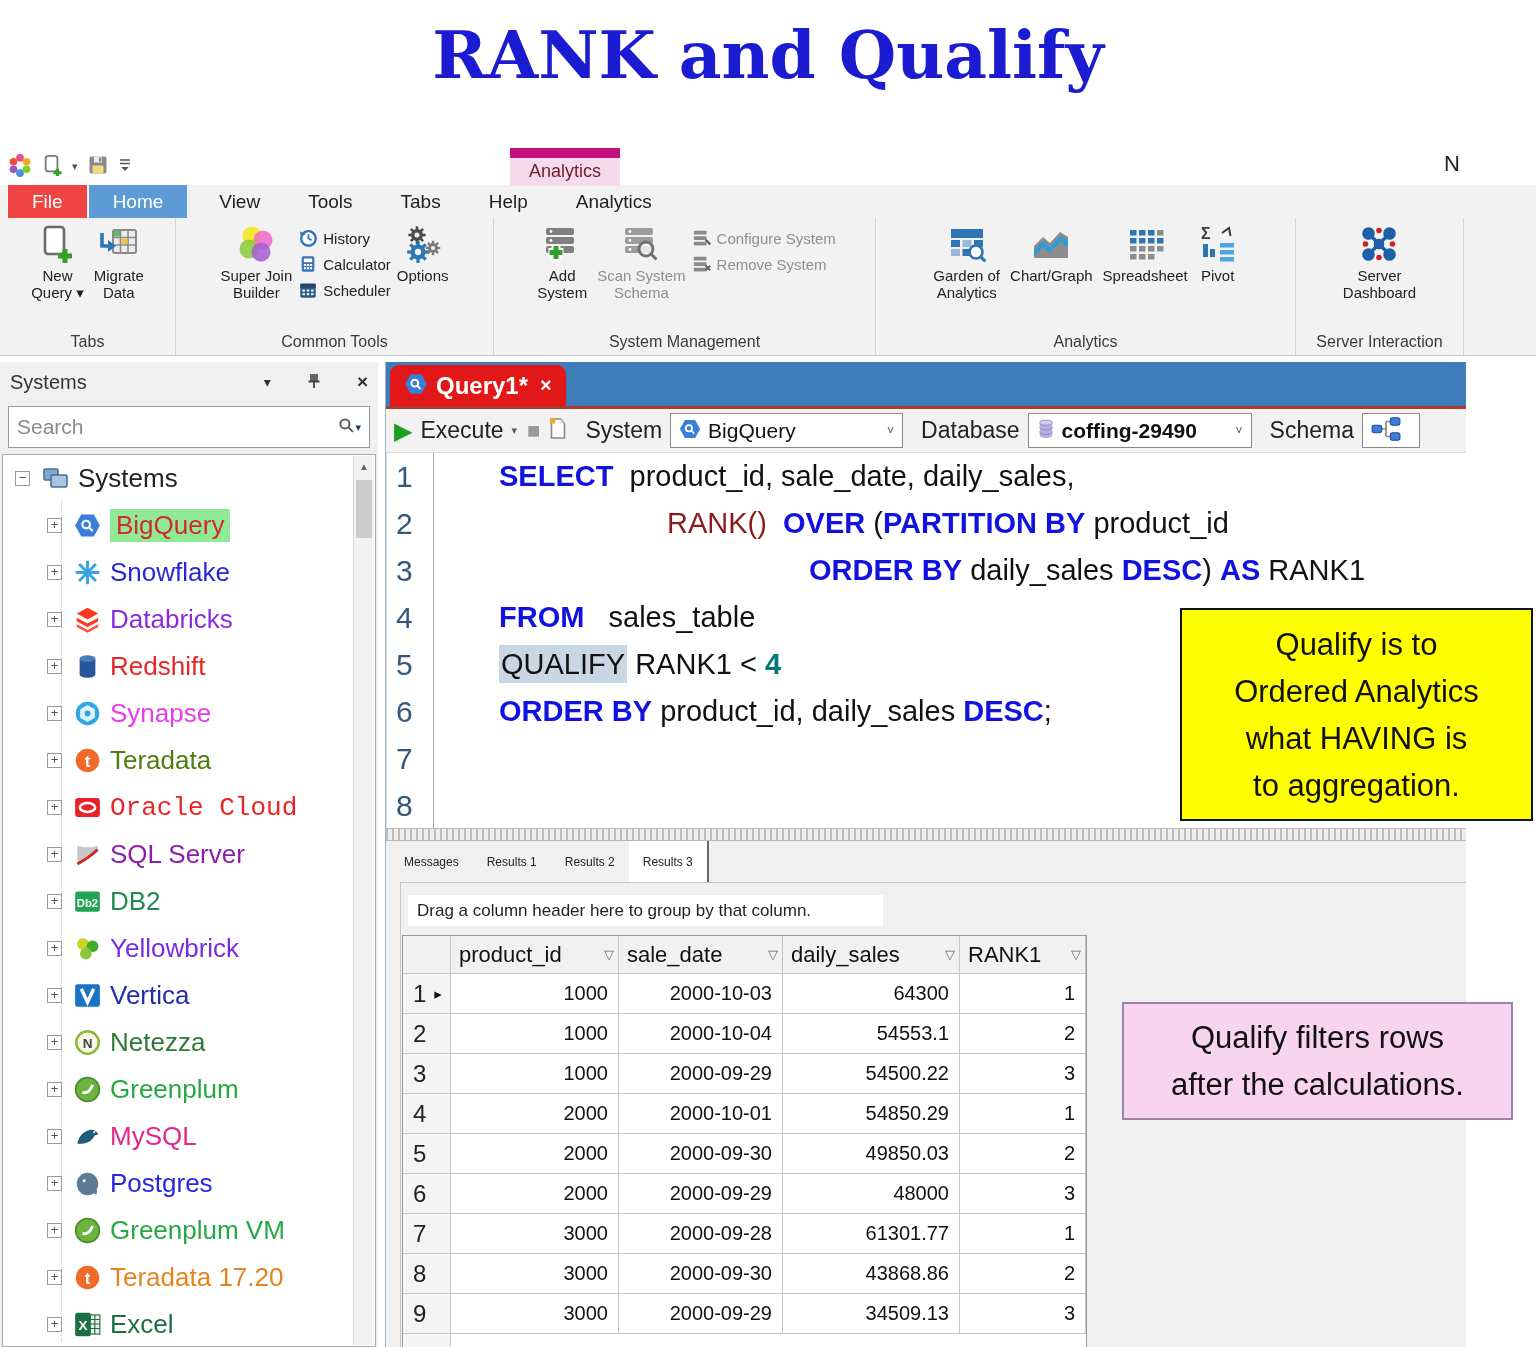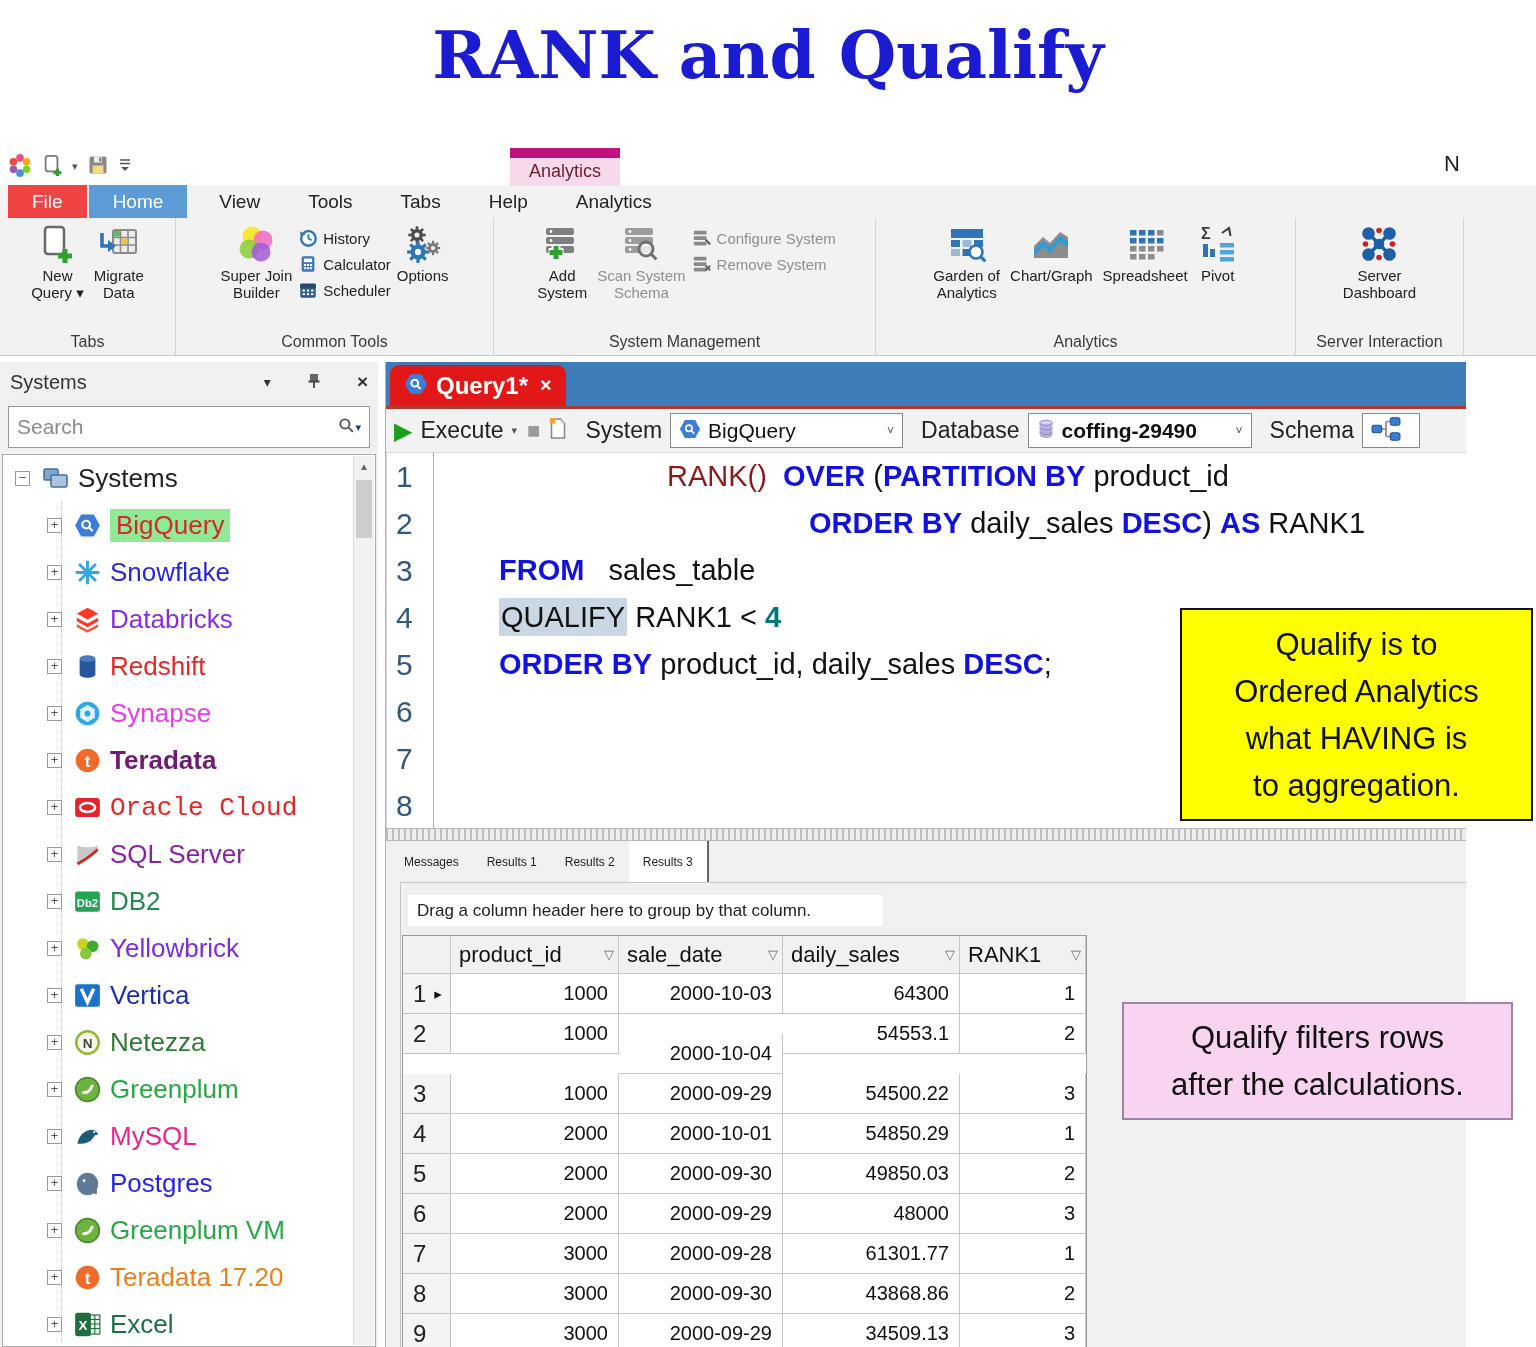--- a/index.html
+++ b/index.html
@@ -542,21 +542,21 @@
           <span class="tlabel" style="color: rgb(232, 60, 232);">Synapse</span>
         </div>
         <div class="trow">
           <span class="exp">+</span>
           <span class="tlogo ic">
             <svg viewBox="0 0 24 24">
               <circle cx="12" cy="12" r="10.5" fill="#F26A2A"></circle>
               <text x="12" y="17.5" text-anchor="middle" font-size="15" font-weight="bold" fill="#fff">t</text>
             </svg>
           </span>
-          <span class="tlabel" style="color: #701a75; font-weight: bold;">Teradata</span>
+          <span class="tlabel" style="color: #4d7c0f;">Teradata</span>
         </div>
         <div class="trow">
           <span class="exp">+</span>
           <span class="tlogo ic">
             <svg viewBox="0 0 24 24">
               <rect x="1" y="3.5" width="22" height="17" rx="3" fill="#E8222A"></rect>
               <ellipse cx="12" cy="12" rx="6.8" ry="4" fill="none" stroke="#fff" stroke-width="2.2"></ellipse>
             </svg>
           </span>
           <span class="tlabel" style="color: rgb(232, 37, 37); font-family: Liberation Mono, monospace;">Oracle Cloud</span>
@@ -743,20 +743,21 @@
         <div class="gnum">1</div>
         <div class="gnum">2</div>
         <div class="gnum">3</div>
         <div class="gnum">4</div>
         <div class="gnum">5</div>
         <div class="gnum">6</div>
         <div class="gnum">7</div>
         <div class="gnum">8</div>
       </div>
     <div id="code">
+        <div class="eline" style="padding-left: 64px;"><span class="kw">SELECT</span><span class="pl">  product_id, sale_date, daily_sales,</span></div>
         <div class="eline" style="padding-left: 232px;"><span class="fn">RANK()</span><span class="pl">  </span><span class="kw">OVER</span><span class="pl"> (</span><span class="kw">PARTITION BY</span><span class="pl"> product_id</span></div>
         <div class="eline" style="padding-left: 374px;"><span class="kw">ORDER BY</span><span class="pl"> daily_sales </span><span class="kw">DESC</span><span class="pl">) </span><span class="kw">AS</span><span class="pl"> RANK1</span></div>
         <div class="eline" style="padding-left: 64px;"><span class="kw">FROM</span><span class="pl">   sales_table</span></div>
         <div class="eline" style="padding-left: 64px;"><span class="hl">QUALIFY</span><span class="pl"> RANK1 &lt; </span><span class="num">4</span></div>
         <div class="eline" style="padding-left: 64px;"><span class="kw">ORDER BY</span><span class="pl"> product_id, daily_sales </span><span class="kw">DESC</span><span class="pl">;</span></div>
         <div class="eline" style="padding-left: 16px;"></div>
         <div class="eline" style="padding-left: 16px;"></div>
       </div>
   </div>
   <div id="splitter"></div>
@@ -792,21 +793,21 @@
           <div class="grow">
             <div class="gcell rn" style="width: 48px;">1<span class="mk">▸</span></div>
             <div class="gcell d" style="width: 168px;">1000</div>
             <div class="gcell d" style="width: 164px;">2000-10-03</div>
             <div class="gcell d" style="width: 177px;">64300</div>
             <div class="gcell d" style="width: 126px;">1</div>
           </div>
           <div class="grow">
             <div class="gcell rn" style="width: 48px;">2</div>
             <div class="gcell d" style="width: 168px;">1000</div>
-            <div class="gcell d" style="width: 164px; margin-top: 20px;">2000-10-04</div>
+            <div class="gcell d" style="width: 164px;">2000-10-04</div>
             <div class="gcell d" style="width: 177px;">54553.1</div>
             <div class="gcell d" style="width: 126px;">2</div>
           </div>
           <div class="grow">
             <div class="gcell rn" style="width: 48px;">3</div>
             <div class="gcell d" style="width: 168px;">1000</div>
             <div class="gcell d" style="width: 164px;">2000-09-29</div>
             <div class="gcell d" style="width: 177px;">54500.22</div>
             <div class="gcell d" style="width: 126px;">3</div>
           </div>

